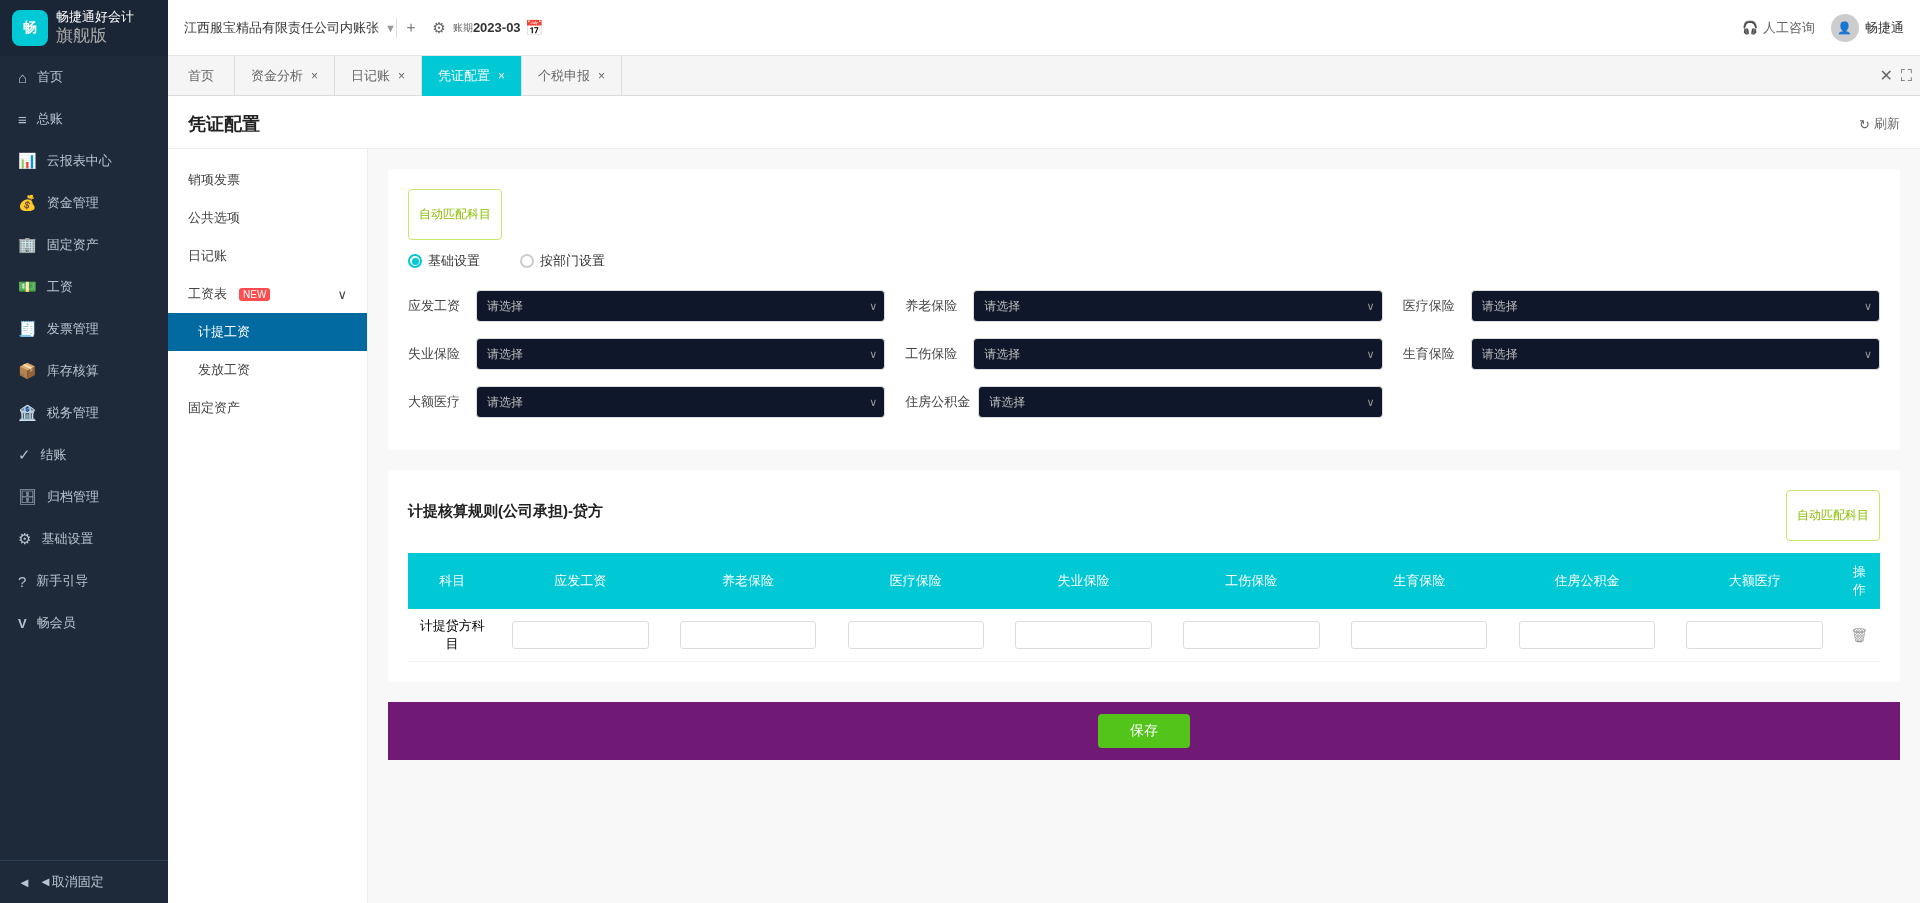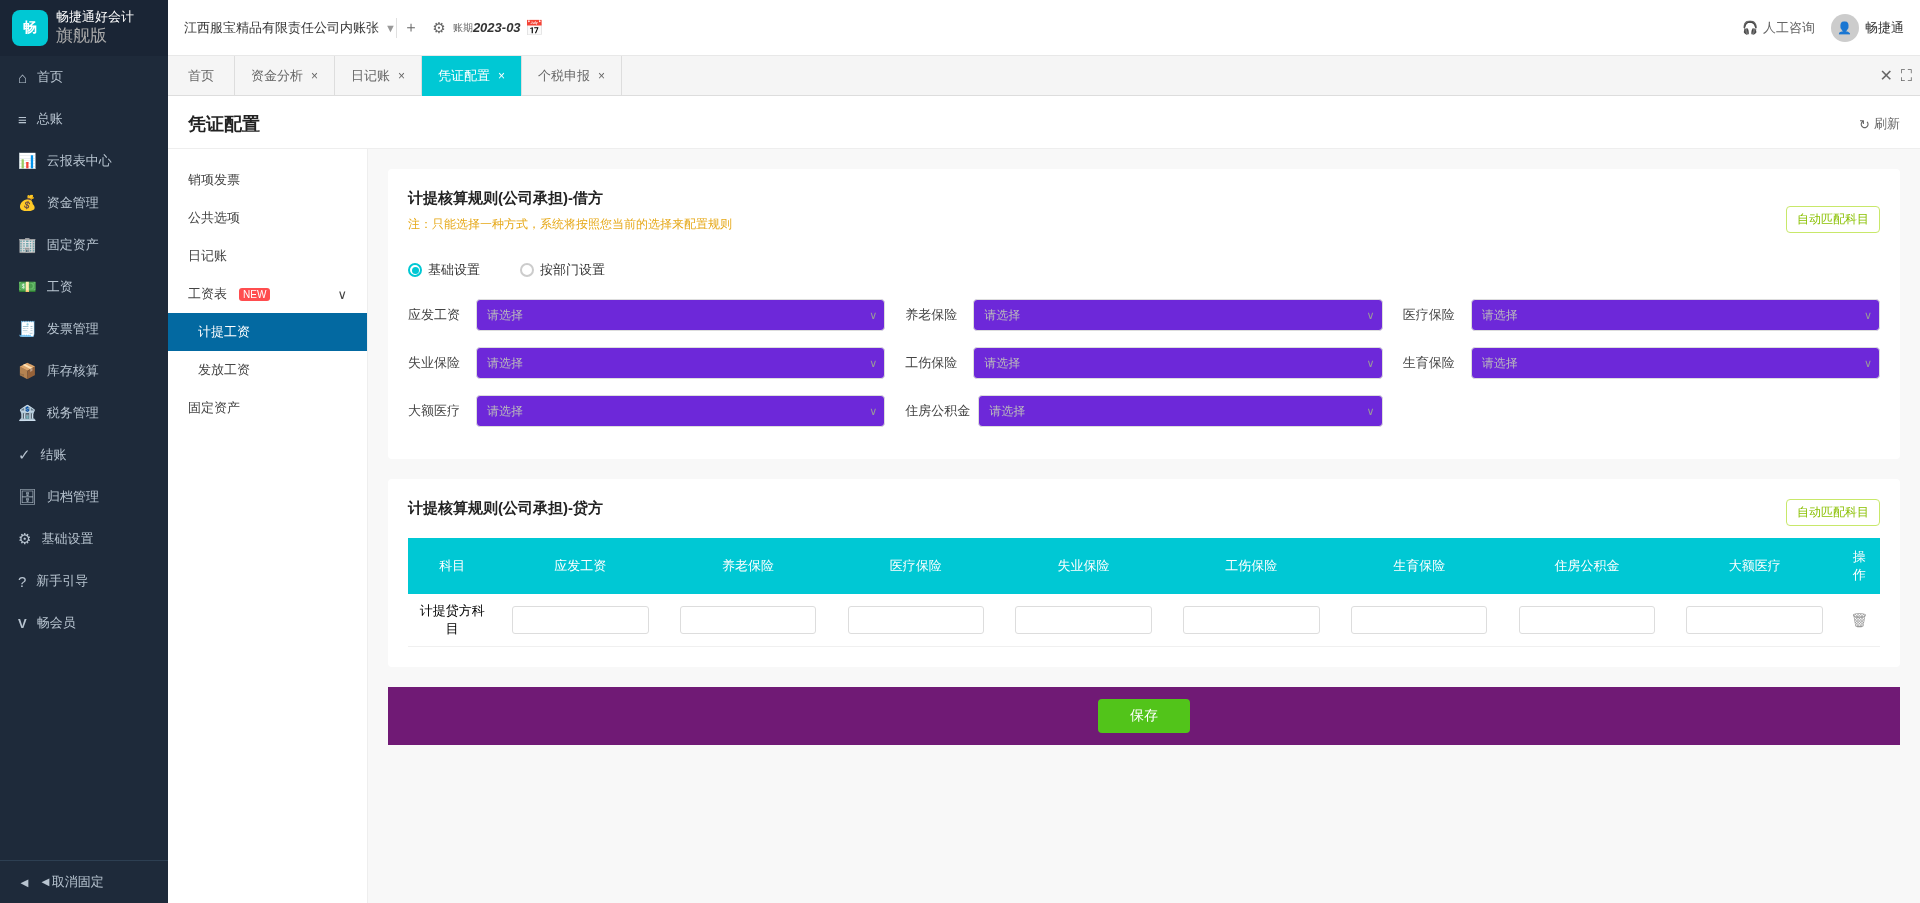--- a/index.html
+++ b/index.html
@@ -89,21 +89,21 @@
     }
     .company-selector .arrow { color: #999; font-size: 11px; }
     .topbar-divider { width: 1px; height: 20px; background: #e0e0e0; }
     .topbar-icon-btn {
       width: 28px; height: 28px;
       display: flex; align-items: center; justify-content: center;
       cursor: pointer; color: #666; font-size: 15px;
       border-radius: 4px;
     }
     .period-label { color: #666; font-size: 10px; }
-    .period-value { color: #333; font-weight: bold; font-size: 13px; font-style: italic; }
+    .period-value { color: #333; font-weight: bold; font-size: 13px; }
     .topbar-right {
       margin-left: auto;
       display: flex;
       align-items: center;
       gap: 16px;
     }
     .support-btn {
       display: flex; align-items: center; gap: 4px;
       color: #666; font-size: 13px; cursor: pointer;
     }
@@ -249,21 +249,21 @@
     .section-header {
       display: flex;
       align-items: center;
       justify-content: space-between;
       margin-bottom: 12px;
     }
     .auto-match-btn {
       border: 1px solid #c8e86a;
       background: white;
       color: #8ac000;
-      padding: 4px 10px;
+      padding: 16px 10px;
       border-radius: 4px;
       cursor: pointer;
       font-size: 12px;
     }
 
     
     .radio-group {
       display: flex;
       gap: 40px;
       margin-bottom: 20px;
@@ -327,21 +327,21 @@
     }
     .select-box {
       width: 100%;
       height: 32px;
       border: 1px solid #ddd;
       border-radius: 4px;
       padding: 0 24px 0 10px;
       color: #bbb;
       font-size: 12px;
       appearance: none;
-      background: #6d28d9;
+      background: #0f172a;
       cursor: pointer;
       outline: none;
     }
 
     
     .data-table {
       width: 100%;
       border-collapse: collapse;
       font-size: 13px;
     }
@@ -560,24 +560,20 @@
         </div>
         <div class="left-nav-item">
           <span>固定资产</span>
         </div>
       </div>
 
       <div class="right-content">
 
         <div class="section">
           <div class="section-header">
-            <div>
-              <div class="section-title">计提核算规则(公司承担)-借方</div>
-              <div class="section-note">注：只能选择一种方式，系统将按照您当前的选择来配置规则</div>
-            </div>
             <button class="auto-match-btn">自动匹配科目</button>
           </div>
 
           <div class="radio-group">
             <div class="radio-item">
               <div class="radio-circle checked">
               </div>
               <span>基础设置</span>
             </div>
             <div class="radio-item">

